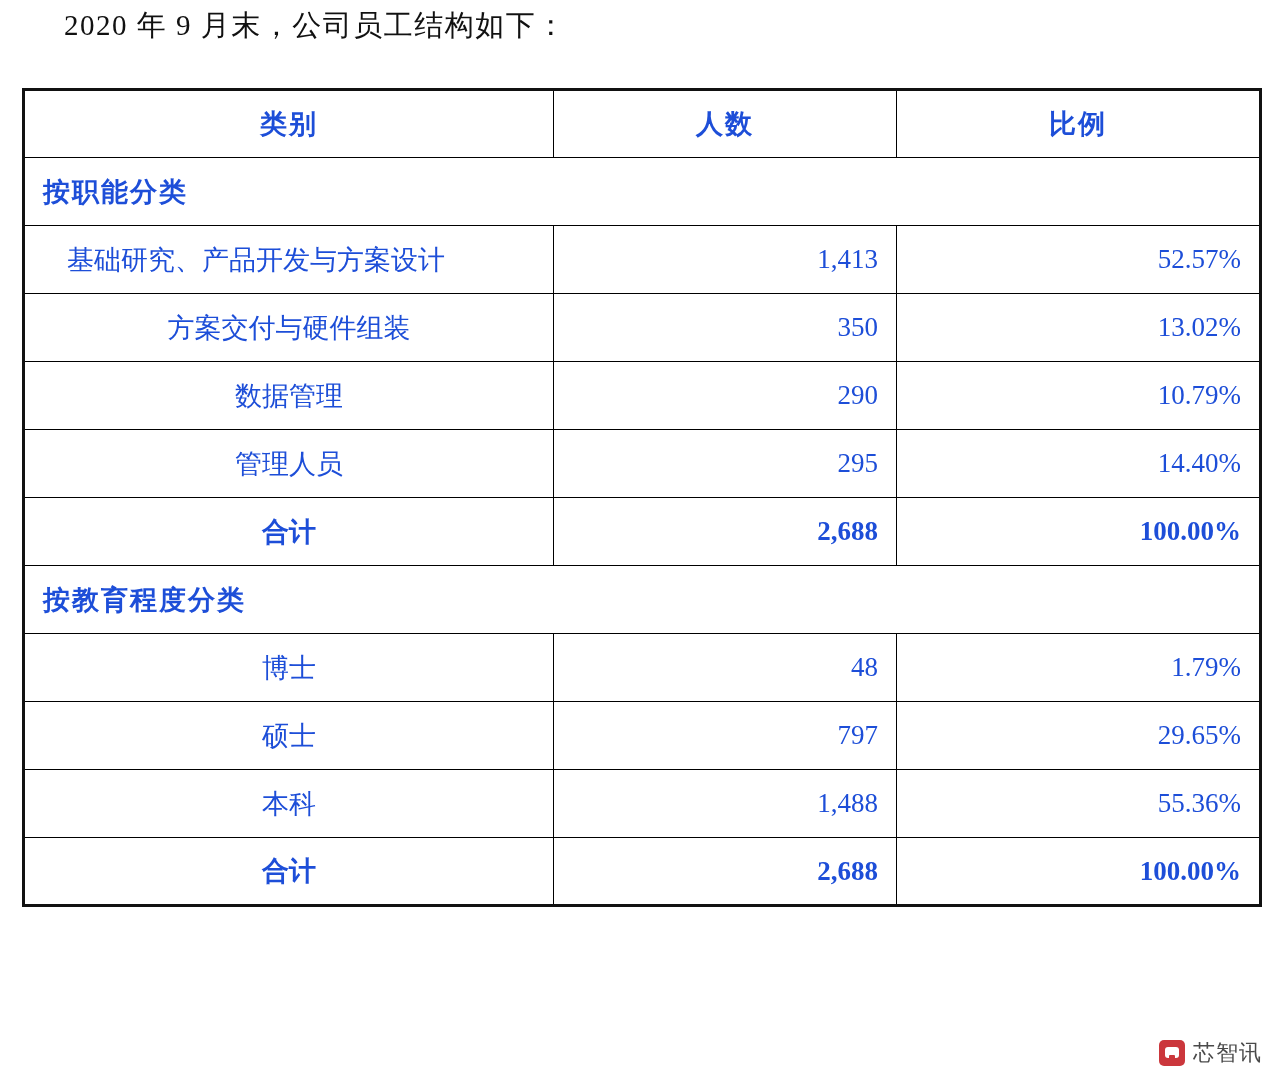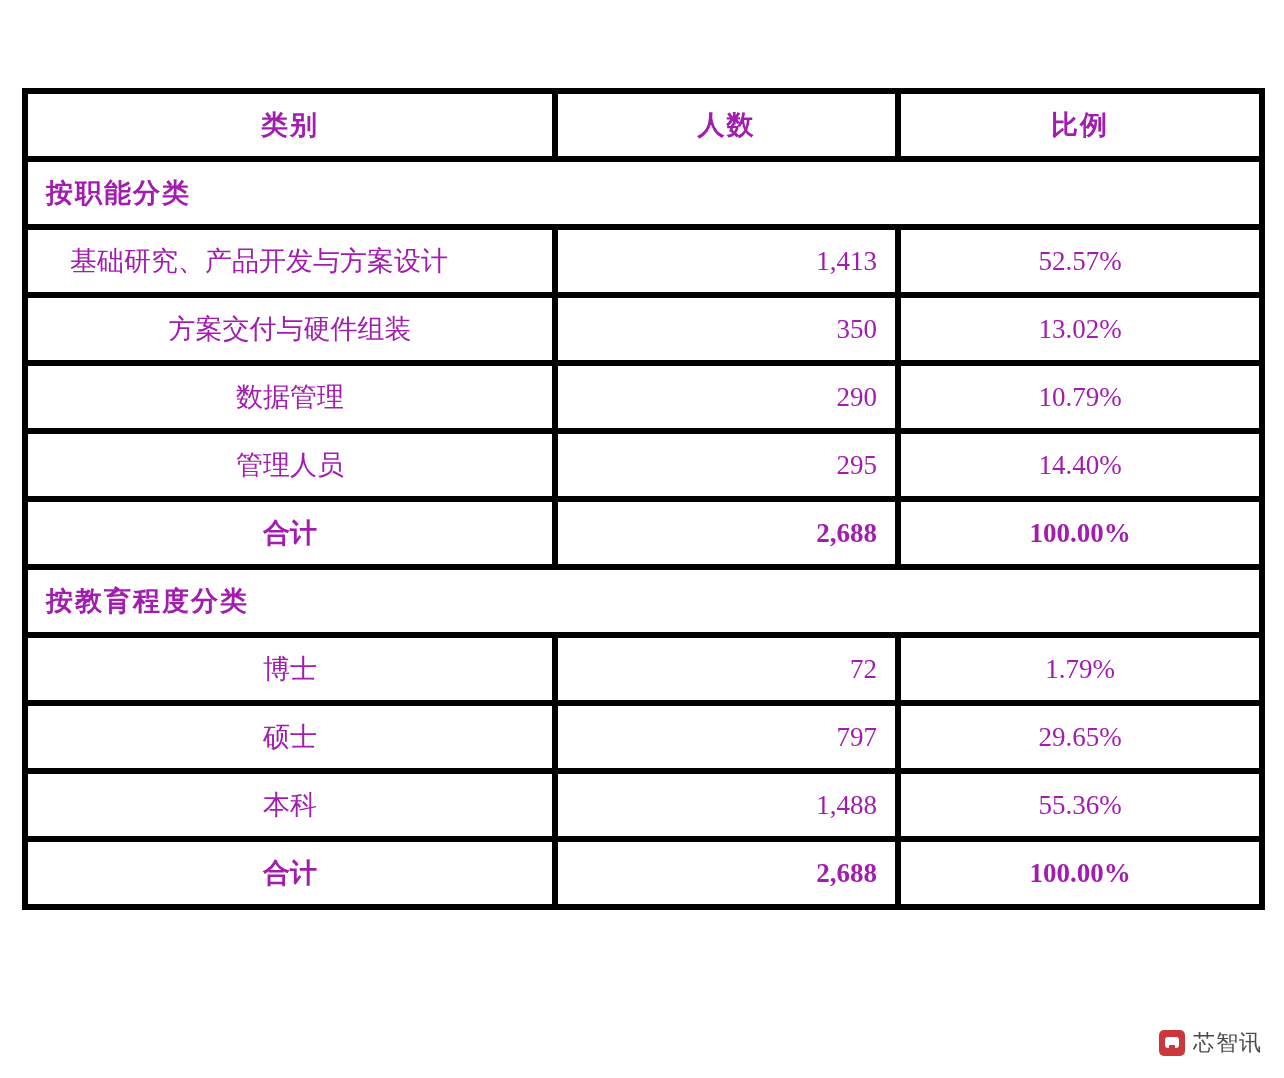--- a/index.html
+++ b/index.html
@@ -34,26 +34,26 @@
   table.employee-table {
     position: absolute;
     left: 22px;
     top: 88px;
     width: 1240px;
     border-collapse: collapse;
     table-layout: fixed;
     background: #fff;
   }
   table.employee-table td {
-    border: 6px solid #000000;
+    border: 1px solid #000000;
     height: 68px;
     font-size: 27px;
     padding: 0 18px;
     box-sizing: border-box;
-    color: #a21caf;
+    color: #1d4ed8;
   }
   
   table.employee-table {
     border: 3px solid #111;
   }
   col.c-cat { width: 530px; }
   col.c-num { width: 343px; }
   col.c-pct { width: 364px; }
 
   .hdr td {
@@ -72,30 +72,30 @@
   }
   .cat.left-ind {
     text-align: left;
     padding-left: 42px;
   }
   .num {
     text-align: right;
     padding-right: 16px;
   }
   .pct {
-    text-align: center;
+    text-align: right;
     padding-right: 16px;
   }
   .total td {
     font-weight: bold;
   }
   .watermark {
     position: absolute;
     right: 22px;
-    bottom: 20px;
+    bottom: 10px;
     display: flex;
     align-items: center;
     gap: 8px;
     opacity: 0.92;
     pointer-events: none;
     justify-content: space-between;
   }
   .wm-logo {
     width: 26px;
     height: 26px;
@@ -129,20 +129,21 @@
     color: #3b3b3b;
     font-family: "Liberation Sans", sans-serif;
     letter-spacing: 1px;
   }
 </style>
 </head>
 <body>
 
 <div class="page">
 
+  <div class="intro">2020 年 9 月末，公司员工结构如下：</div>
 
   <table class="employee-table">
     <colgroup>
       <col class="c-cat">
       <col class="c-num">
       <col class="c-pct">
     </colgroup>
     <tbody>
       <tr class="hdr">
         <td>类别</td>
@@ -180,21 +181,21 @@
         <td class="num">2,688</td>
         <td class="pct">100.00%</td>
       </tr>
 
       <tr class="section">
         <td colspan="3">按教育程度分类</td>
       </tr>
 
       <tr>
         <td class="cat">博士</td>
-        <td class="num">72</td>
+        <td class="num">48</td>
         <td class="pct">1.79%</td>
       </tr>
       <tr>
         <td class="cat">硕士</td>
         <td class="num">797</td>
         <td class="pct">29.65%</td>
       </tr>
       <tr>
         <td class="cat">本科</td>
         <td class="num">1,488</td>

